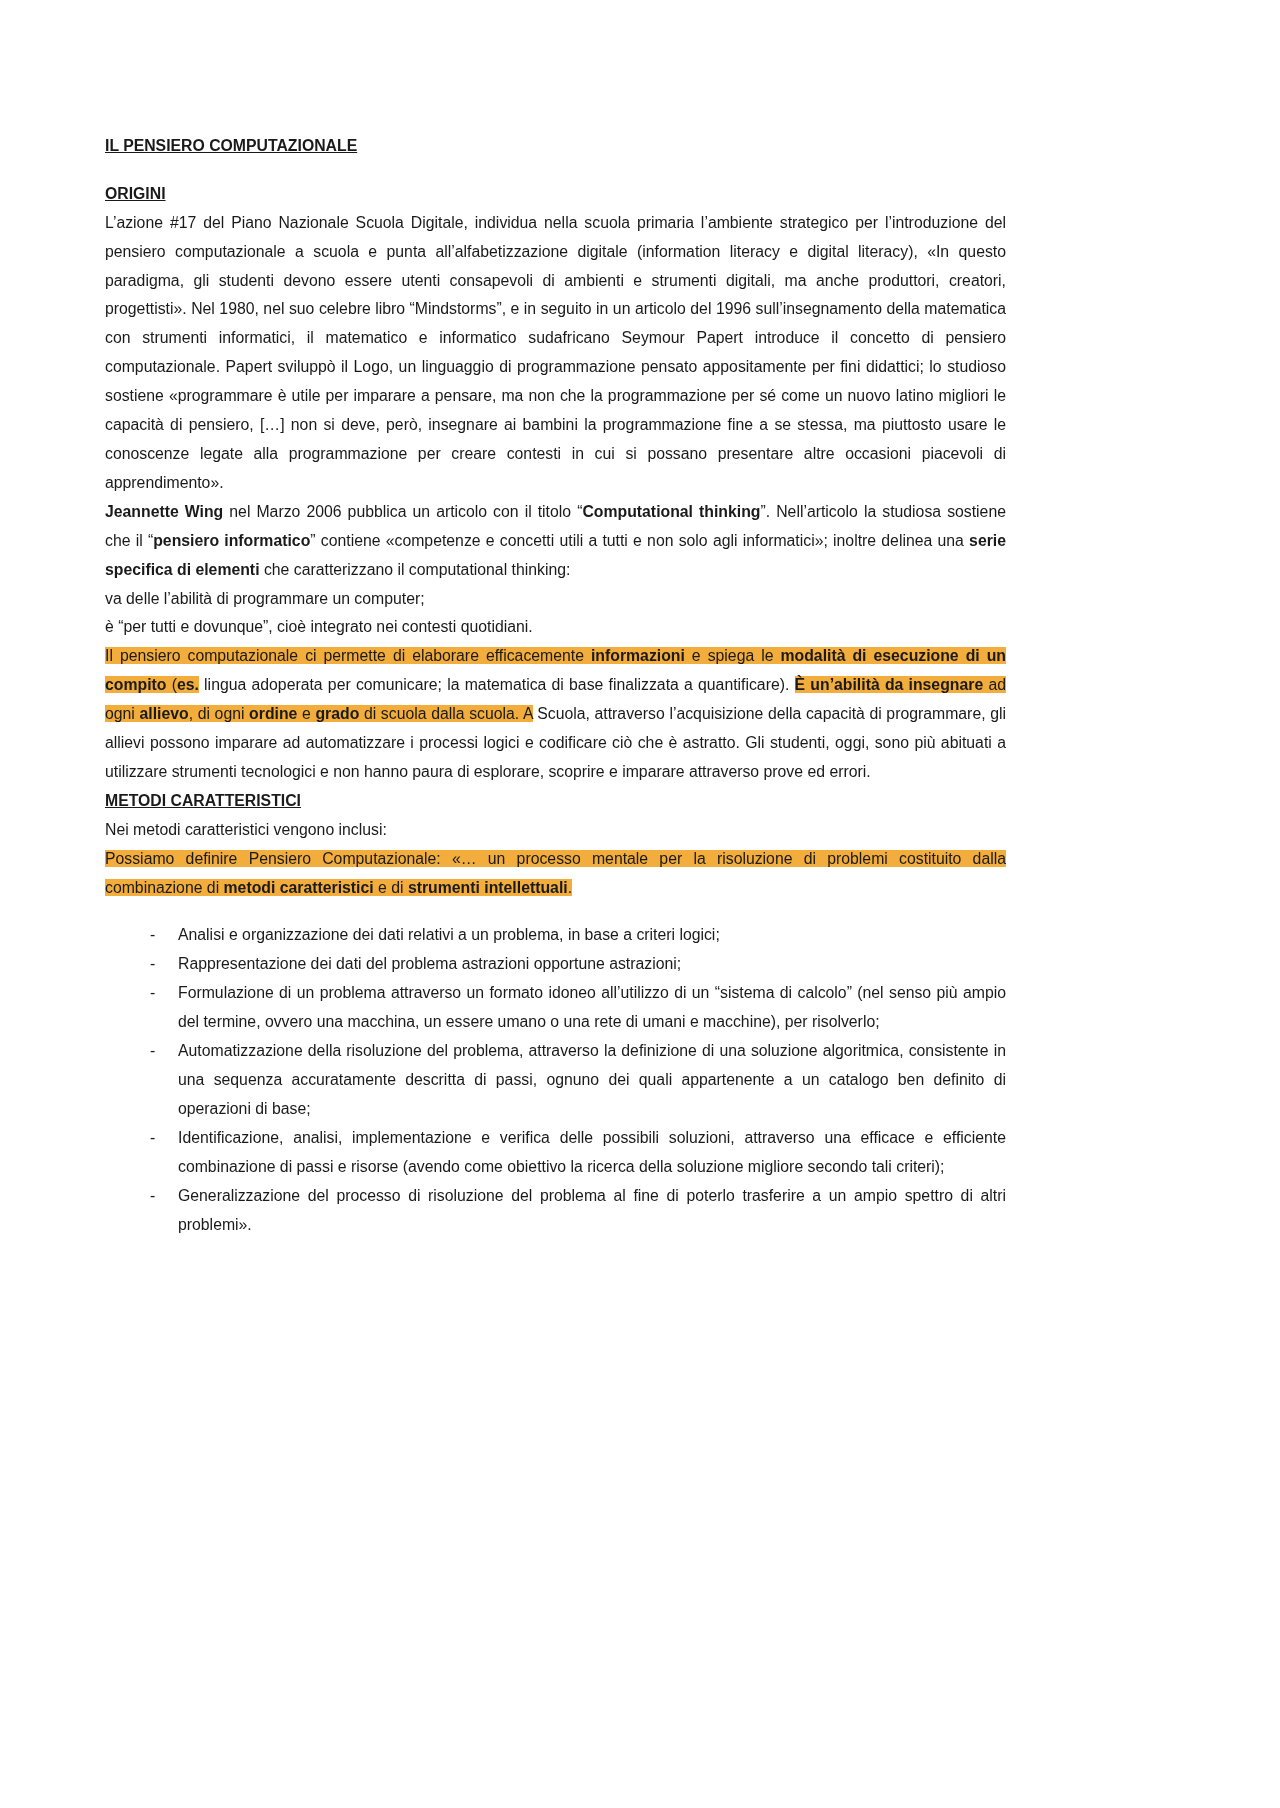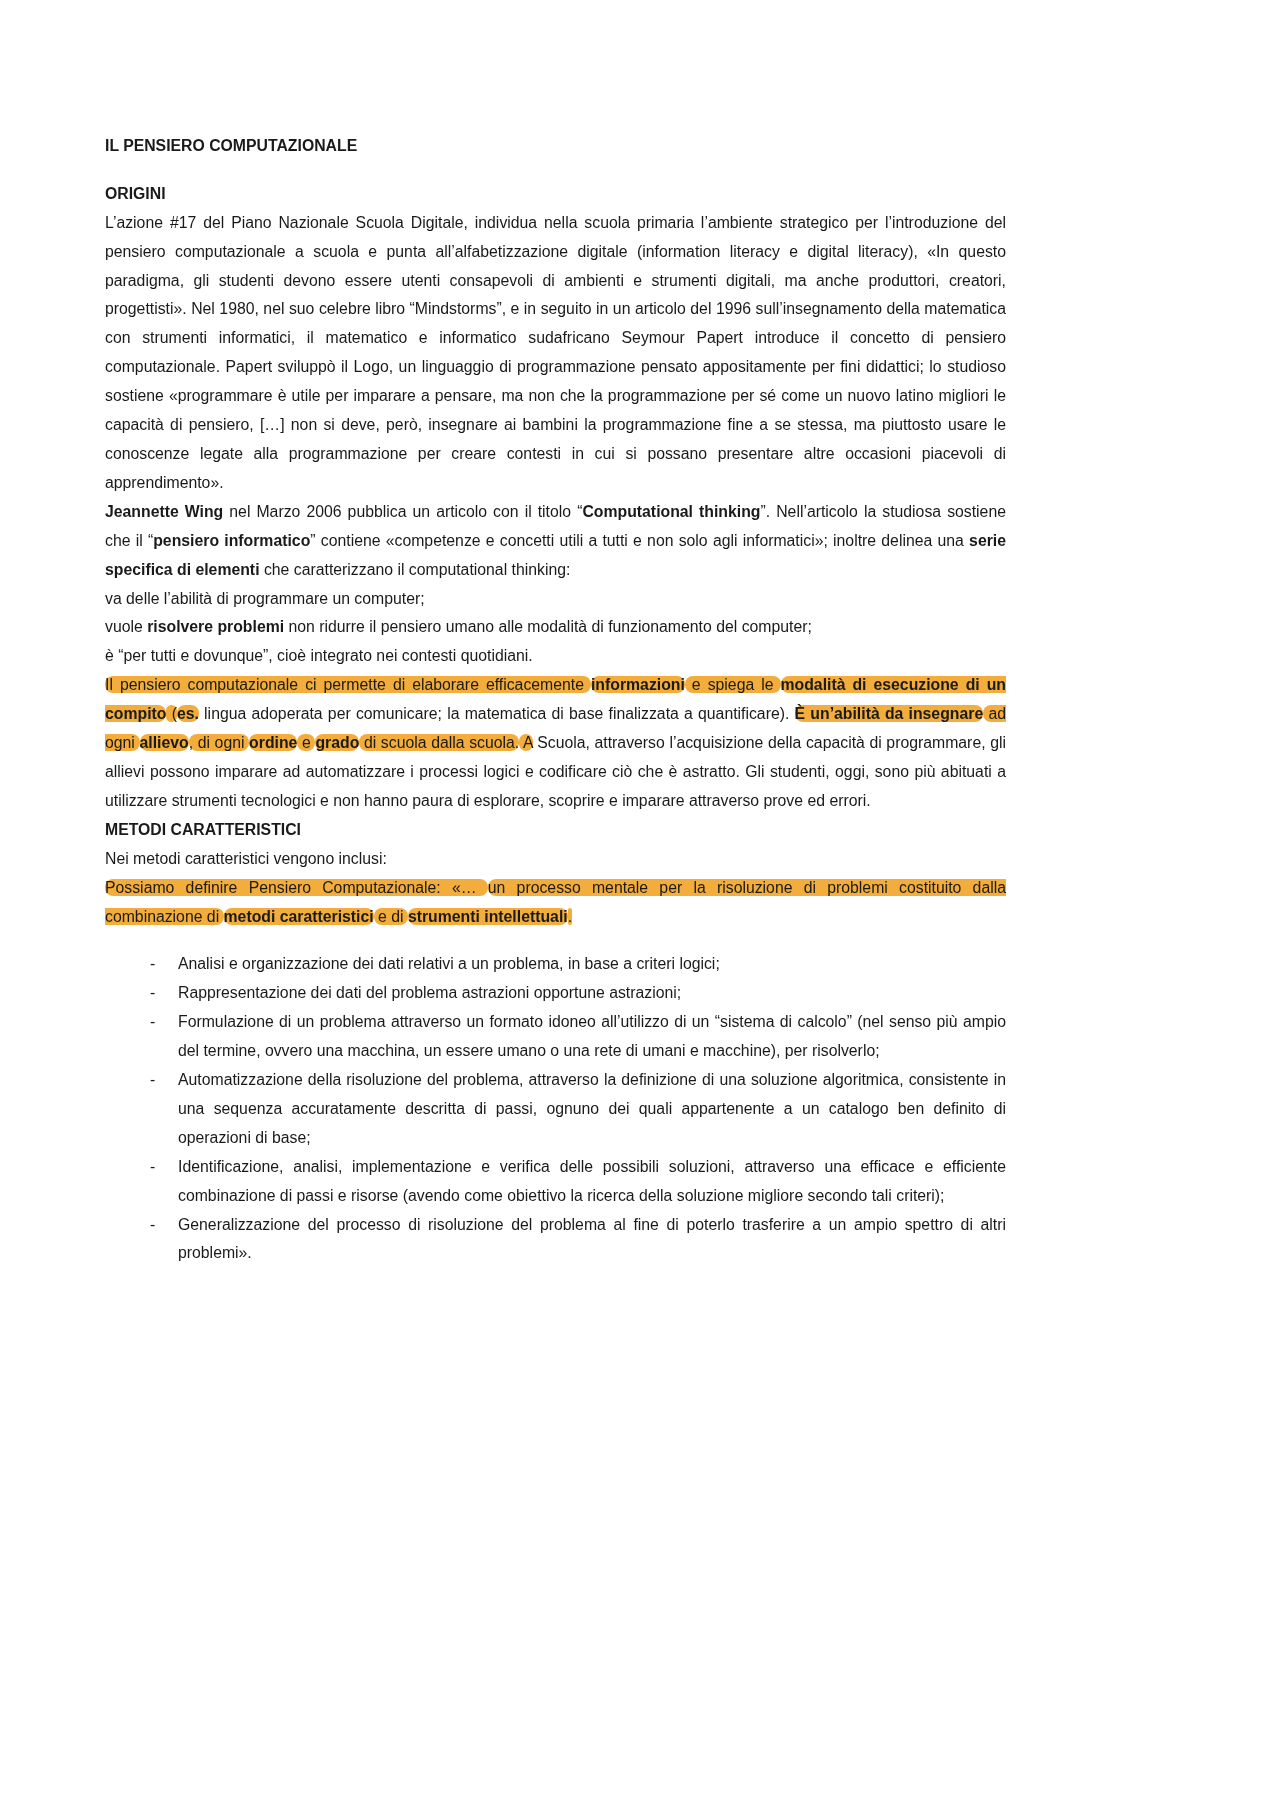--- a/index.html
+++ b/index.html
@@ -18,37 +18,36 @@
     left: 105px;
     top: 132px;
     width: 901px;
     font-size: 15.8px;
     line-height: 1.83;
     color: var(--text, #1a1a1a);
   }
   .page-content p { margin: 0; text-align: justify; }
   p.blank { min-height: 1.2em; }
   .b { font-weight: bold; }
-  .u { }
-  .hl { background-color: var(--hl, #f2ad3c); border-radius: 8px; }
+  .u { text-decoration: underline; }
+  .hl { background-color: var(--hl, #f2ad3c); }
   .list-item { display: flex; padding-left: 45px; }
   .list-item .marker { flex: 0 0 28px; }
   .list-item .li-content { flex: 1; text-align: justify; }
 </style>
 </head>
 <body style="background: rgb(255, 255, 255);">
 
 <div class="page-content">
     <p class="heading"><span class="b u">IL PENSIERO COMPUTAZIONALE</span></p>
     <p class="blank"></p>
     <p class="heading"><span class="b u">ORIGINI</span></p>
     <p class="paragraph"><span class="">L’azione #17 del Piano Nazionale Scuola Digitale, individua nella scuola primaria l’ambiente strategico per l’introduzione del pensiero computazionale a scuola e punta all’alfabetizzazione digitale (information literacy e digital literacy), «In questo paradigma, gli studenti devono essere utenti consapevoli di ambienti e strumenti digitali, ma anche produttori, creatori, progettisti». Nel 1980, nel suo celebre libro “Mindstorms”, e in seguito in un articolo del 1996 sull’insegnamento della matematica con strumenti informatici, il matematico e informatico sudafricano Seymour Papert introduce il concetto di pensiero computazionale. Papert sviluppò il Logo, un linguaggio di programmazione pensato appositamente per fini didattici; lo studioso sostiene «programmare è utile per imparare a pensare, ma non che la programmazione per sé come un nuovo latino migliori le capacità di pensiero, […] non si deve, però, insegnare ai bambini la programmazione fine a se stessa, ma piuttosto usare le conoscenze legate alla programmazione per creare contesti in cui si possano presentare altre occasioni piacevoli di apprendimento».</span></p>
     <p class="paragraph"><span class="b">Jeannette Wing</span><span class=""> nel Marzo 2006 pubblica un articolo con il titolo “</span><span class="b">Computational thinking</span><span class="">”. Nell’articolo la studiosa sostiene che il “</span><span class="b">pensiero informatico</span><span class="">” contiene «competenze e concetti utili a tutti e non solo agli informatici»; inoltre delinea una </span><span class="b">serie specifica di elementi</span><span class=""> che caratterizzano il computational thinking:</span></p>
     <p class="paragraph"><span class="">va delle l’abilità di programmare un computer;</span></p>
-    <p class="paragraph"><span class="">vuole </span><span class="b">risolvere problemi</span><span class=""> non ridurre il pensiero umano alle modalità di funzionamento del computer;</span></p>
     <p class="paragraph"><span class="">è “per tutti e dovunque”, cioè integrato nei contesti quotidiani.</span></p>
     <p class="paragraph"><span class="hl">Il pensiero computazionale ci permette di elaborare efficacemente </span><span class="b hl">informazioni</span><span class="hl"> e spiega le </span><span class="b hl">modalità di esecuzione di un compito</span><span class="hl"> (</span><span class="b hl">es.</span><span class=""> lingua adoperata per comunicare; la matematica di base finalizzata a quantificare). </span><span class="b hl">È un’abilità da insegnare</span><span class="hl"> ad ogni </span><span class="b hl">allievo</span><span class="hl">, di ogni </span><span class="b hl">ordine</span><span class="hl"> e </span><span class="b hl">grado</span><span class="hl"> di scuola dalla scuola.</span><span class="hl"> A</span><span class=""> Scuola, attraverso l’acquisizione della capacità di programmare, gli allievi possono imparare ad automatizzare i processi logici e codificare ciò che è astratto. Gli studenti, oggi, sono più abituati a utilizzare strumenti tecnologici e non hanno paura di esplorare, scoprire e imparare attraverso prove ed errori.</span></p>
     <p class="heading"><span class="b u">METODI CARATTERISTICI</span></p>
     <p class="paragraph"><span class="">Nei metodi caratteristici vengono inclusi:</span></p>
     <p class="paragraph"><span class="hl">Possiamo definire Pensiero Computazionale: «… </span><span class="hl">un processo mentale per la risoluzione di problemi costituito dalla combinazione di </span><span class="b hl">metodi caratteristici</span><span class="hl"> e di </span><span class="b hl">strumenti intellettuali</span><span class="hl">.</span></p>
     <p class="blank"></p>
     <p class="list-item">
       <span class="marker">-</span>
       <span class="li-content"><span class="">Analisi e organizzazione dei dati relativi a un problema, in base a criteri logici;</span></span>
     </p>

